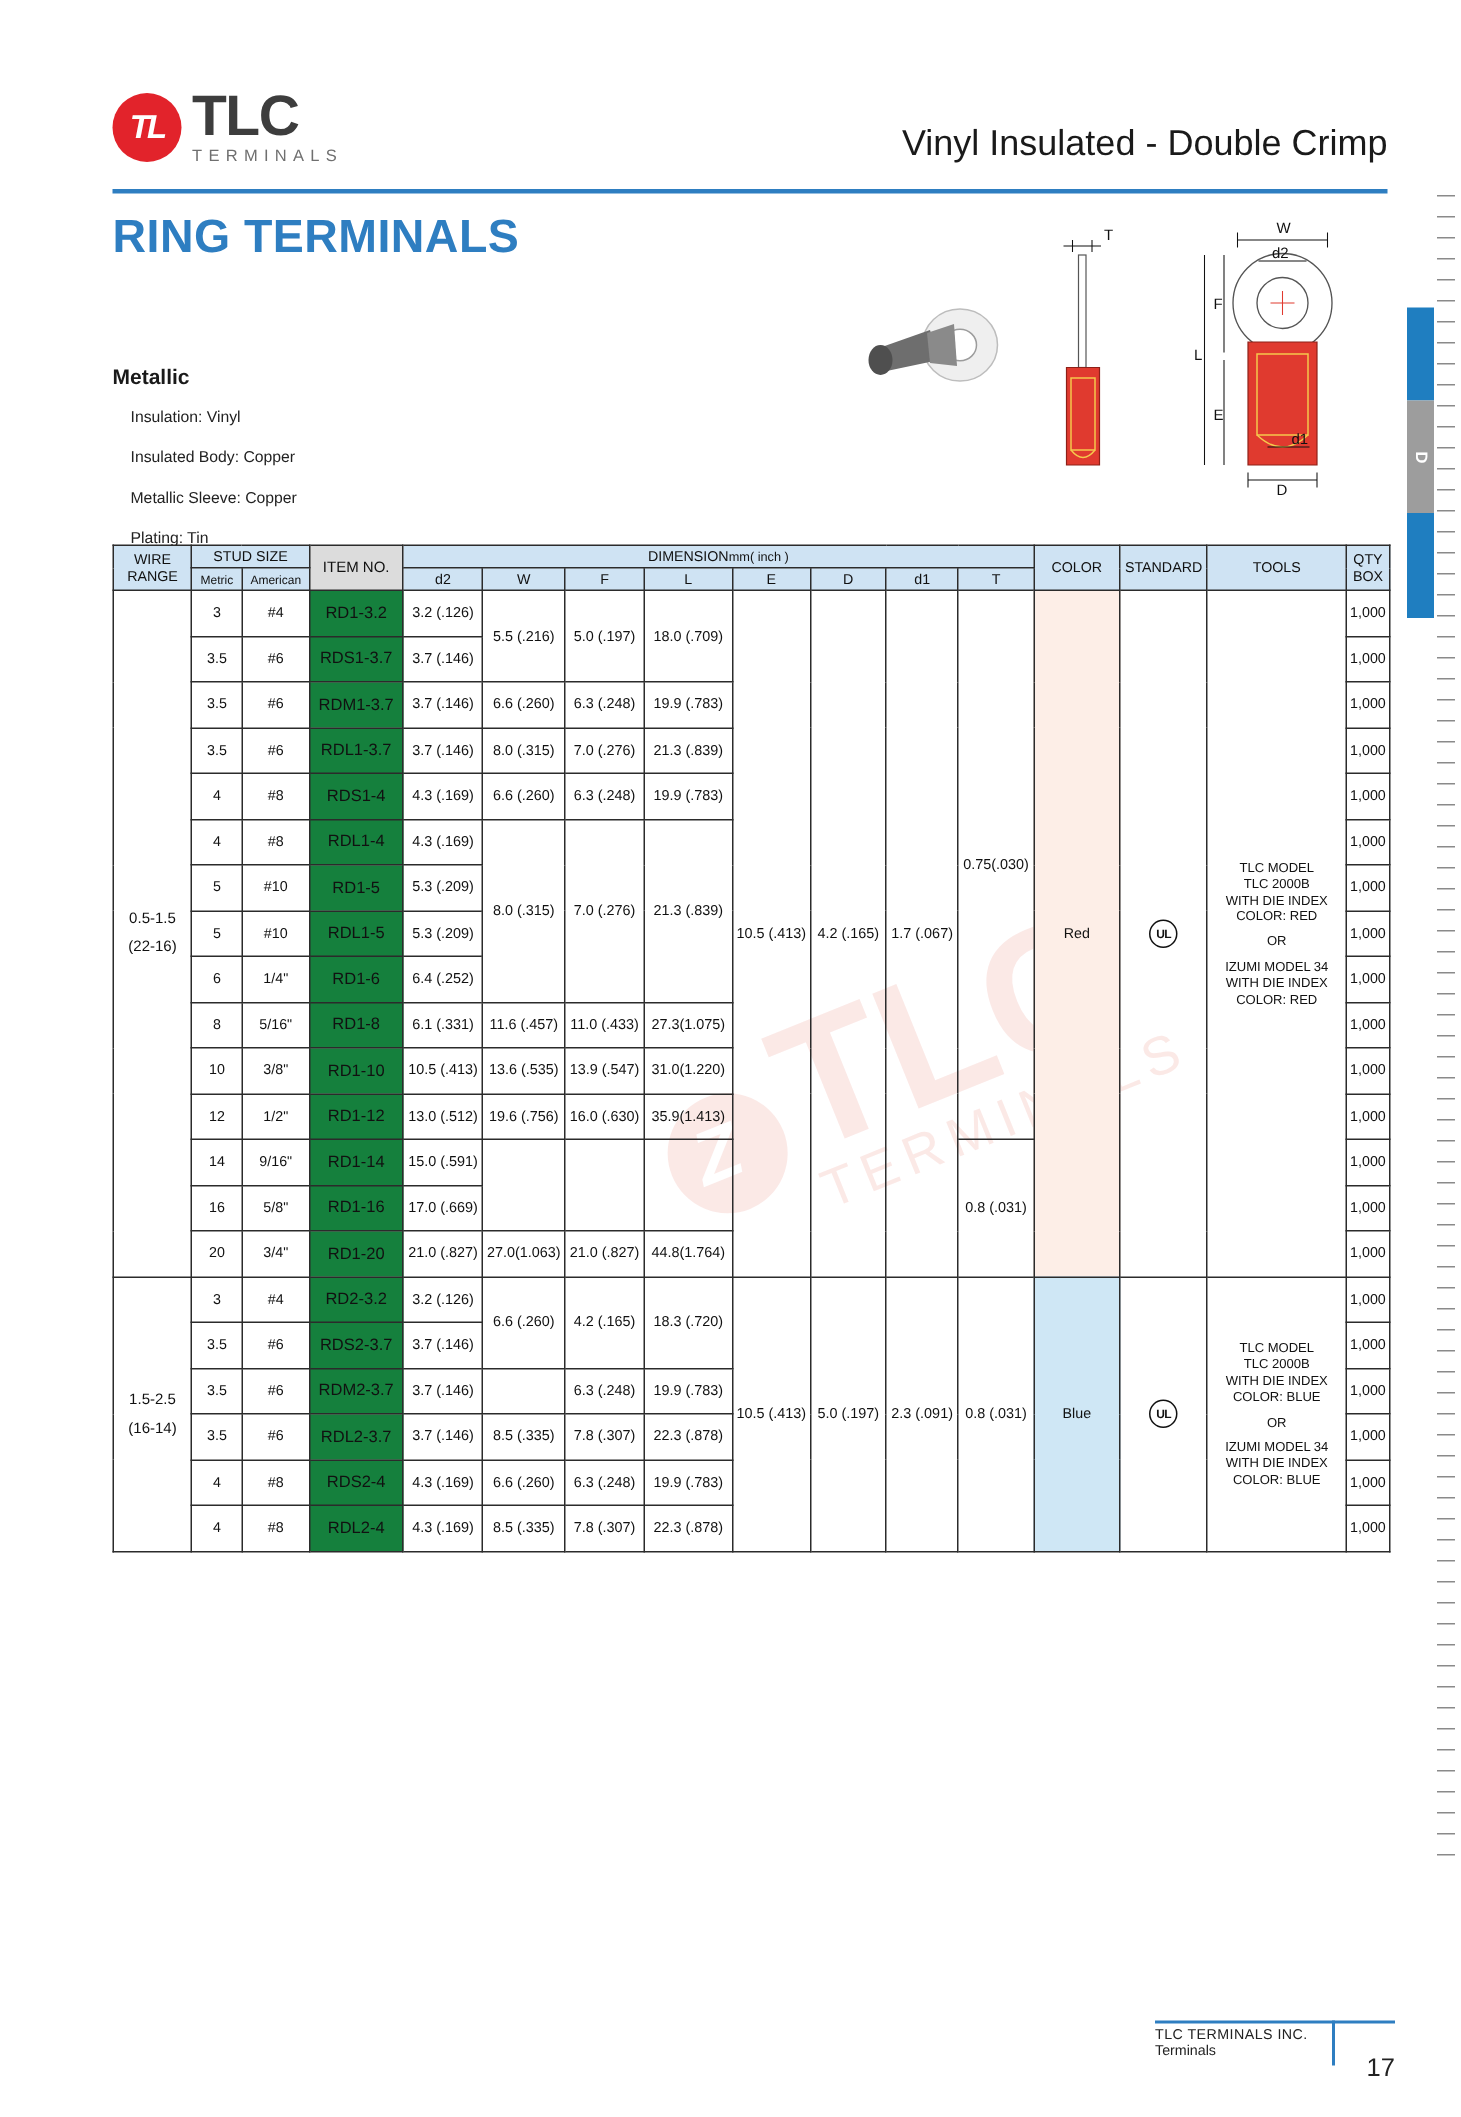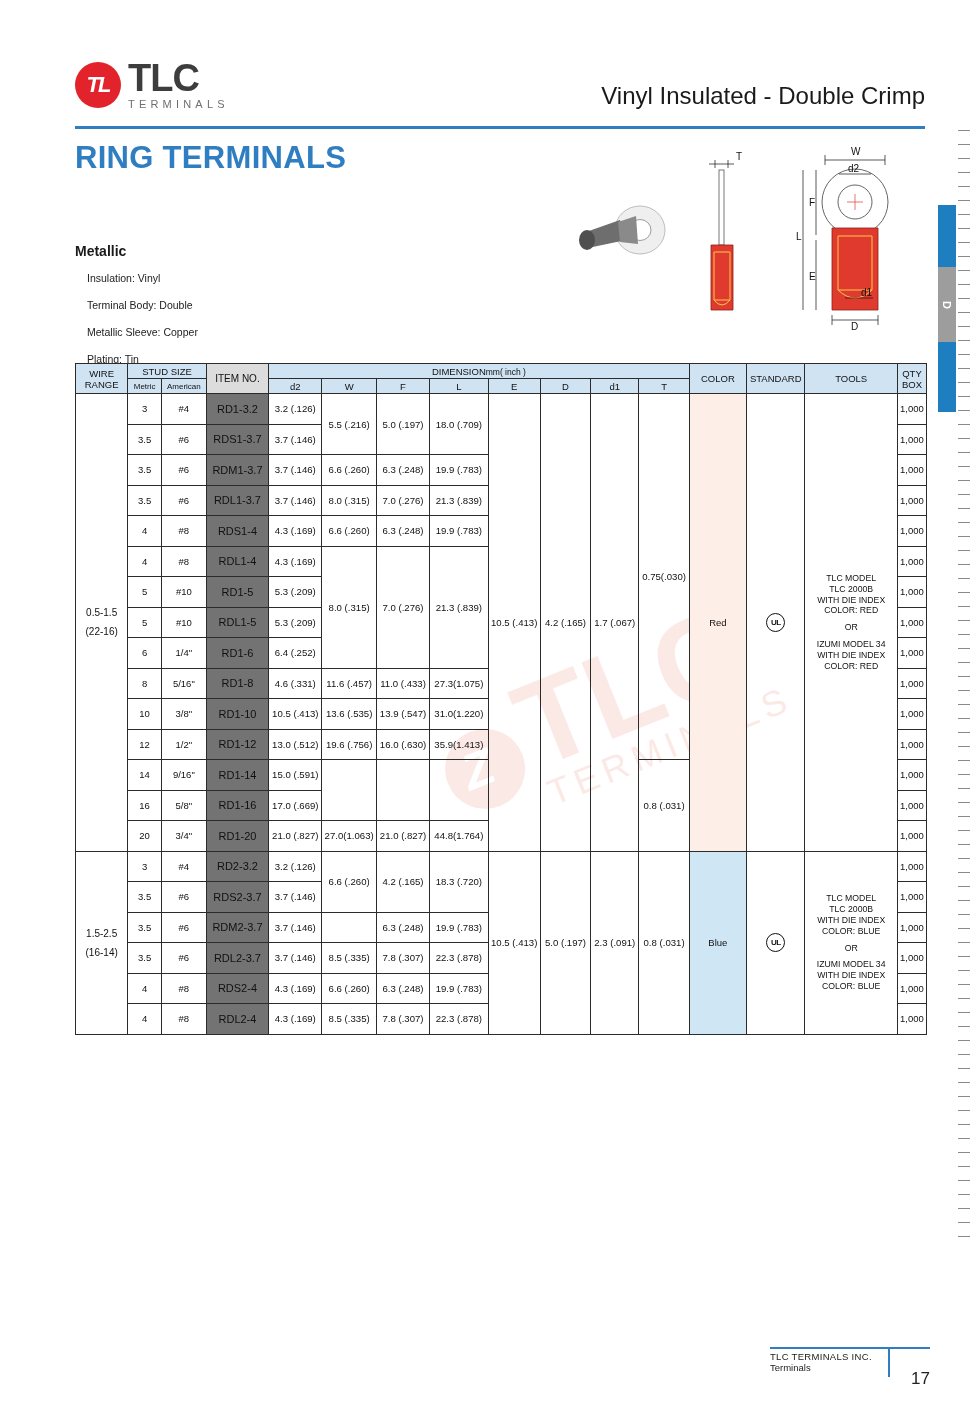--- a/index.html
+++ b/index.html
@@ -87,21 +87,21 @@
     font-size: 9.5px; color:#111;
   }
   table.spec td, table.spec th {
     border: 1px solid #2b2b2b;
     text-align:center; vertical-align: middle;
     padding: 1px 2px;
     font-weight: normal;
   }
   .hdr { background:#cfe3f3; font-weight:600; font-size:9.5px; }
   .hdr-tall { height: 30px; }
-  .itemcol { background:#737373; font-size:11px; text-align:left; padding-left:6px; }
+  .itemcol { background:#15803d; font-size:11px; text-align:left; padding-left:6px; }
   .itemhdr { background:#dcdcdc; font-weight:600; font-size:10px; }
   .red-col { background:#fdeee7; }
   .blue-col { background:#cfe7f5; }
   .rowcell { height: 30.5px; }
   .qty { font-size:9.5px; }
   .tools { font-size:8.7px; line-height:1.25; }
   .tools .sp { display:block; height:6px; }
   .ul-mark {
     display:inline-block; width:19px; height:19px; border-radius:50%;
     border:1.2px solid #111; font-size:8px; line-height:17px;
@@ -143,21 +143,21 @@
   </div>
   <div class="header-title">Vinyl Insulated - Double Crimp</div>
 </div>
 <div class="header-rule"></div>
 
 <div class="page-title">RING TERMINALS</div>
 
 <div class="material">
   <h3>Metallic</h3>
   <p>Insulation: Vinyl</p>
-  <p>Terminal Body: Double</p>
+  <p>Insulated Body: Copper</p>
   <p>Metallic Sleeve: Copper</p>
   <p>Plating: Tin</p>
 </div>
 
 <div class="photo">
   <svg width="132" height="80" viewBox="0 0 132 80">
     <ellipse cx="100" cy="34" rx="25" ry="24" fill="#efefef" stroke="#bdbdbd"></ellipse>
     <ellipse cx="100" cy="34" rx="11" ry="10.5" fill="#ffffff" stroke="#9c9c9c"></ellipse>
     <path d="M46 36 L80 24 L86 44 L48 52 Z" fill="#6e6e6e"></path>
     <ellipse cx="47" cy="44" rx="8" ry="10" fill="#4f4f4f"></ellipse>
@@ -457,21 +457,21 @@
     <td>1/4"</td>
     <td class="itemcol">RD1-6</td>
     <td class="lt">6.4  (.252)</td>
     <td class="qty">1,000</td>
   </tr>
 
   <tr class="rowcell">
     <td>8</td>
     <td>5/16"</td>
     <td class="itemcol">RD1-8</td>
-    <td class="lt">4.6  (.331)</td>
+    <td class="lt">6.1  (.331)</td>
     <td class="lt">11.6  (.457)</td>
     <td class="lt">11.0  (.433)</td>
     <td class="lt">27.3(1.075)</td>
     <td class="qty">1,000</td>
   </tr>
 
   <tr class="rowcell">
     <td>10</td>
     <td>3/8"</td>
     <td class="itemcol">RD1-10</td>

